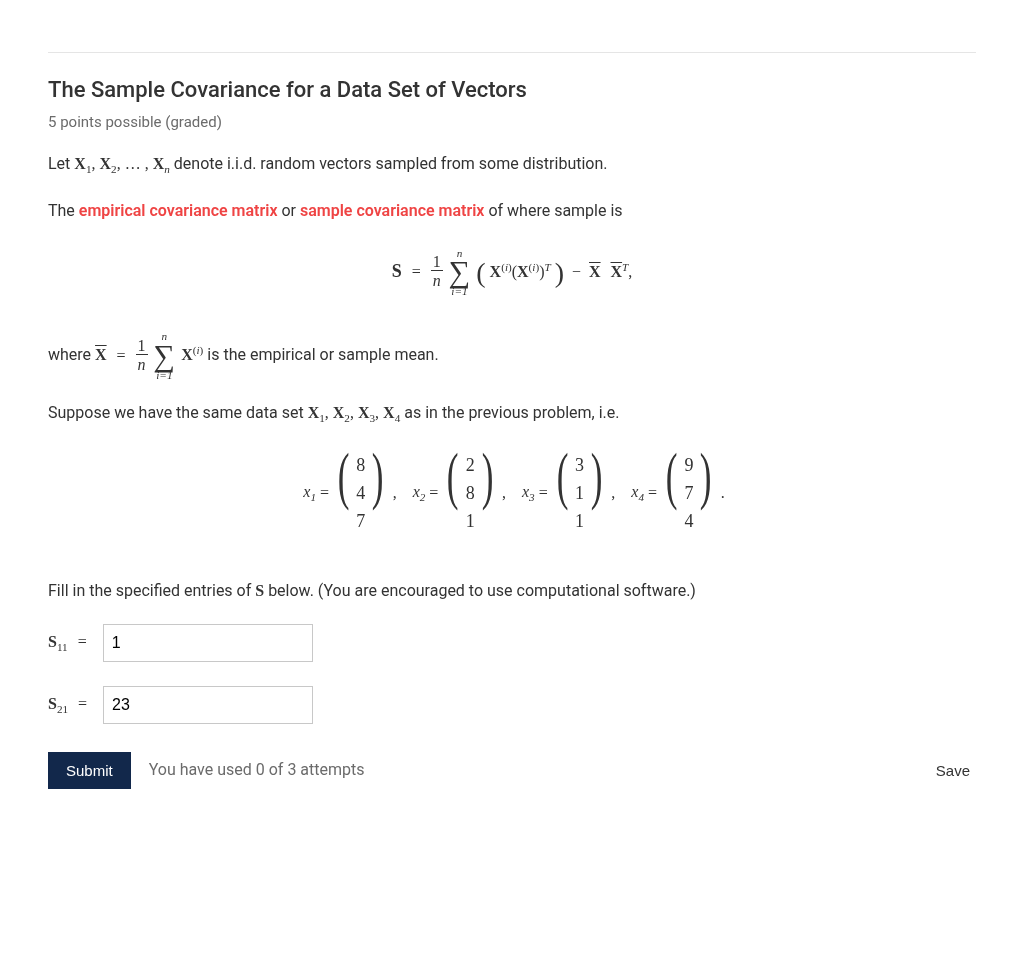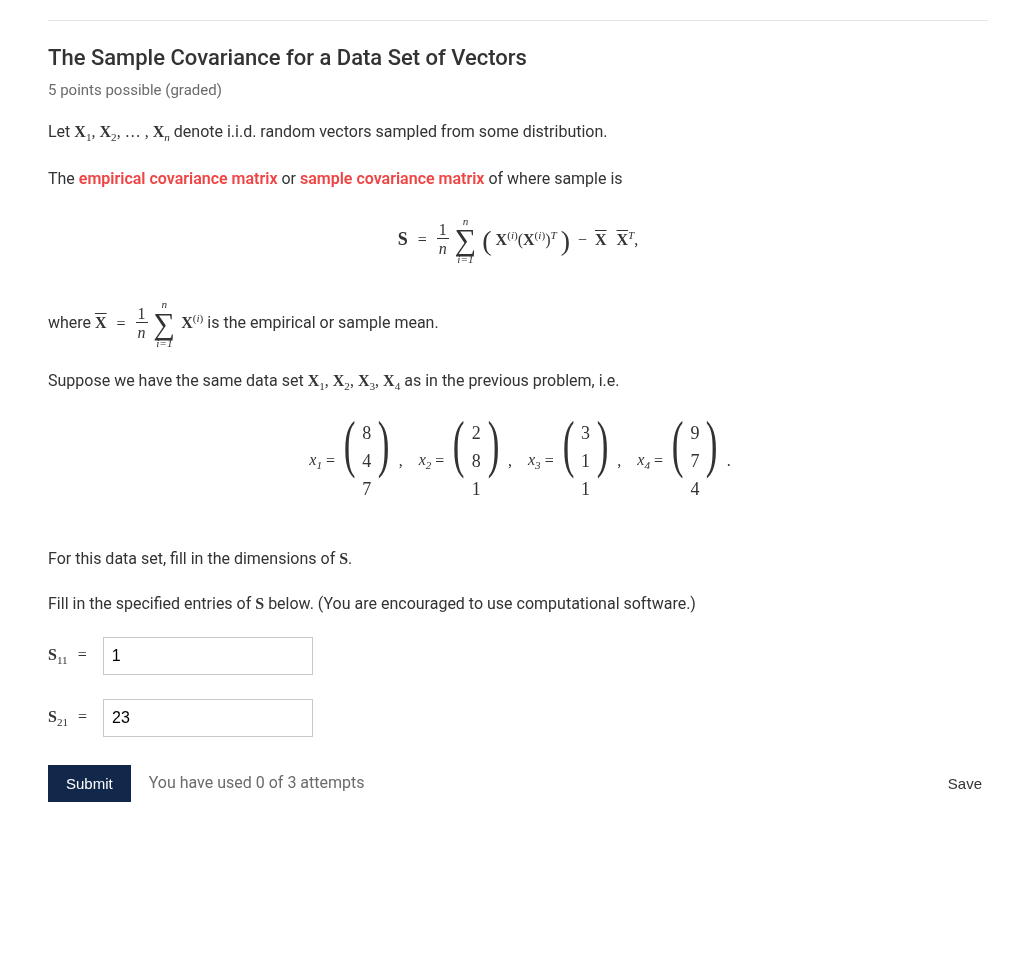--- a/index.html
+++ b/index.html
@@ -7,21 +7,22 @@
     padding: 0;
     font-family: -apple-system, BlinkMacSystemFont, "Segoe UI", Roboto, "Helvetica Neue", Arial, sans-serif;
     color: #333;
     font-size: 16px;
     line-height: 1.55;
     background: #fff;
   }
   .page {
     width: 1024px;
     box-sizing: border-box;
-    padding: 20px 36px 30px 48px;
+    padding: 20px 48px 30px 48px;
+    margin-top: 32px;
   }
   hr.top {
     border: none;
     border-top: 1px solid #e5e5e5;
     margin: 0 0 20px 0;
   }
   h1.problem-title {
     font-size: 22px;
     font-weight: 500;
     margin: 0 0 4px 0;
@@ -274,23 +275,20 @@
           <span class="entries">
         <span>9</span>
         <span>7</span>
         <span>4</span>
       </span>
           <span class="paren">)</span>
         </span>
       <span class="serif">.</span>
     </div>
 
-    <p>
-      <span>For this data set, fill in the dimensions of </span><span class="bold-serif">S</span><span>.</span>
-    </p>
 
 
     <p>
       <span>Fill in the specified entries of </span><span class="bold-serif">S</span><span> below. (You are encouraged to use computational software.)</span>
     </p>
 
     <div class="entry-row">
       <label>
         <span class="bold-serif">S</span><span class="serif sub">11</span>
         <span class="serif" style="margin:0 6px;">=</span>

